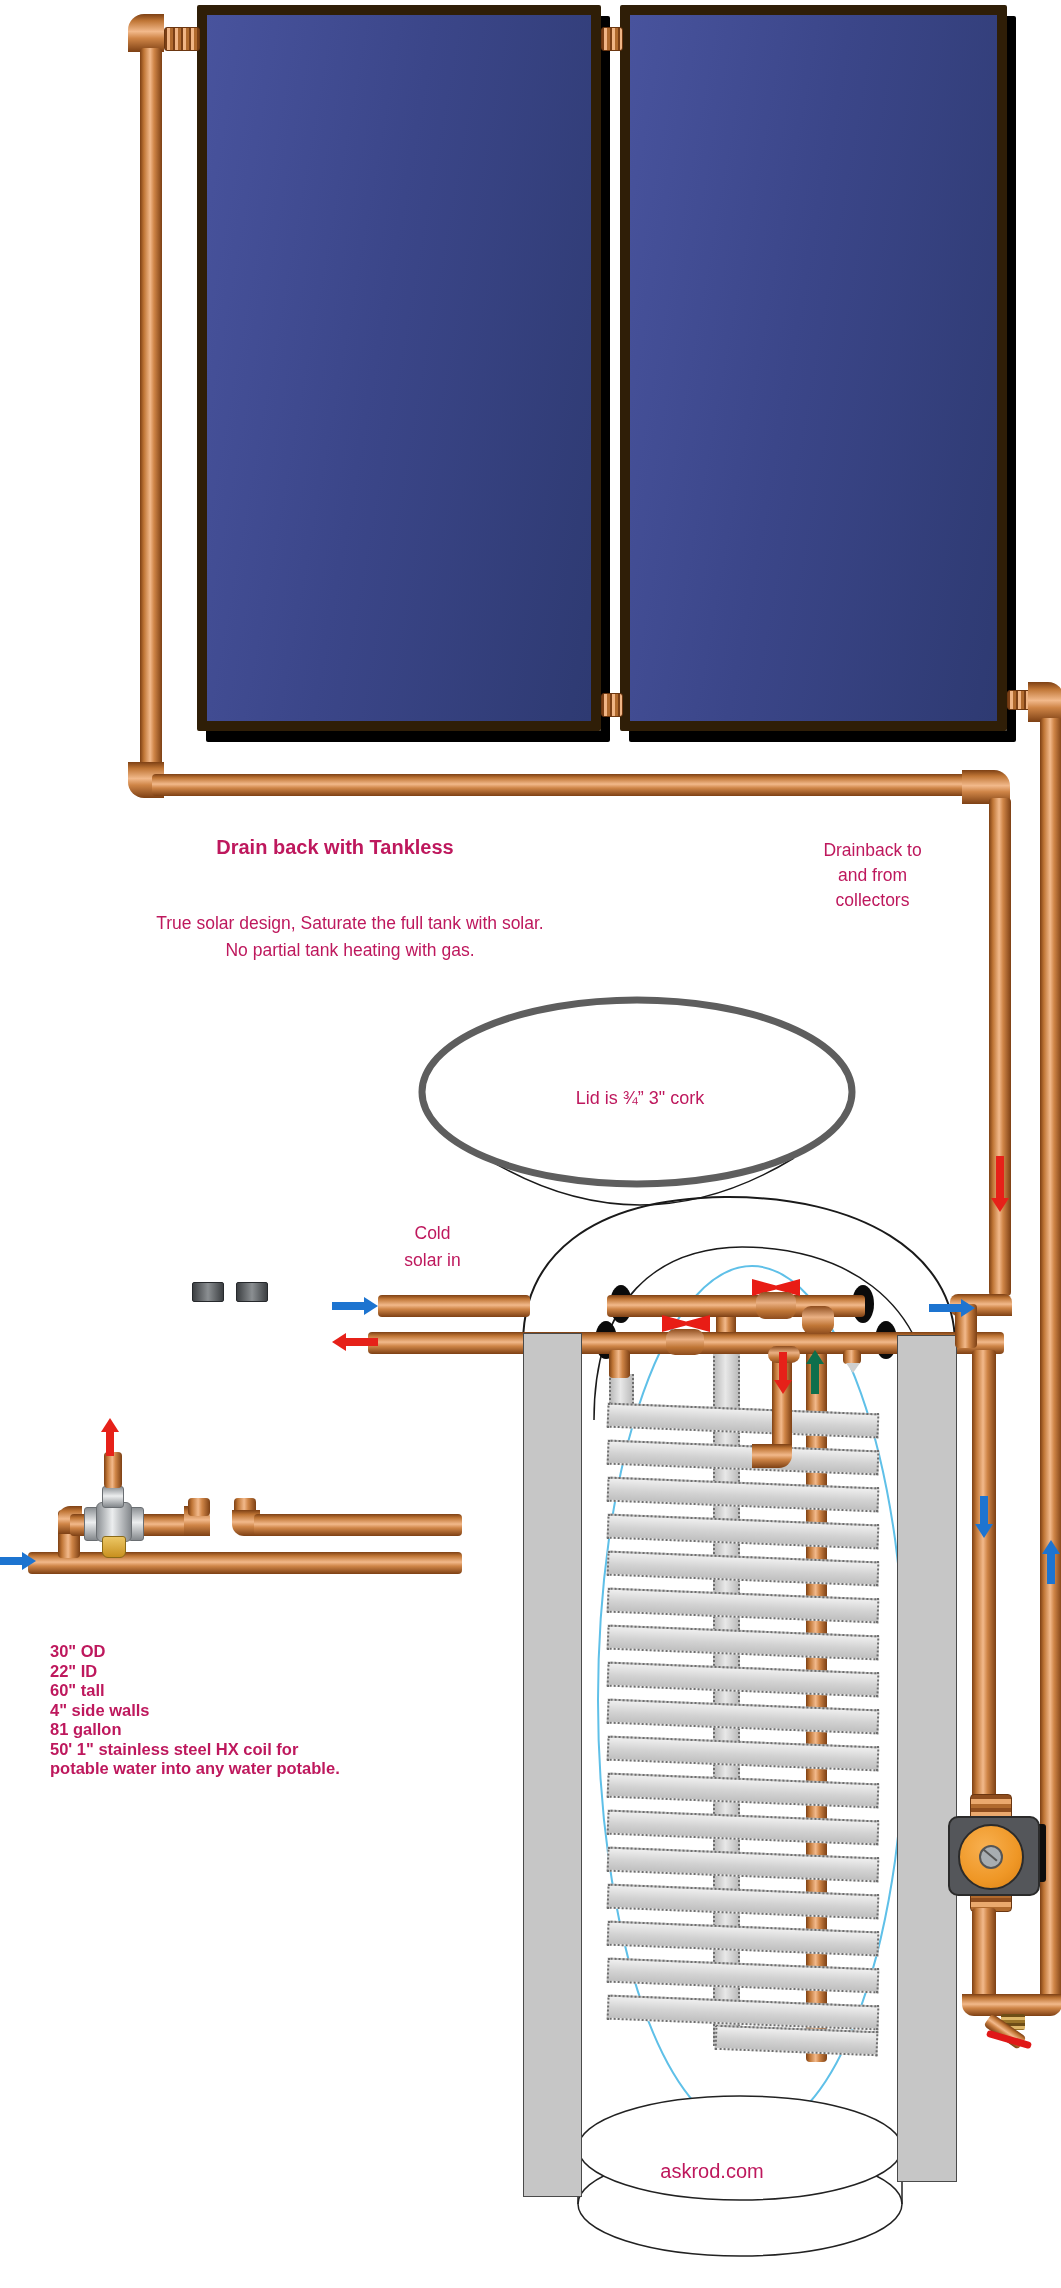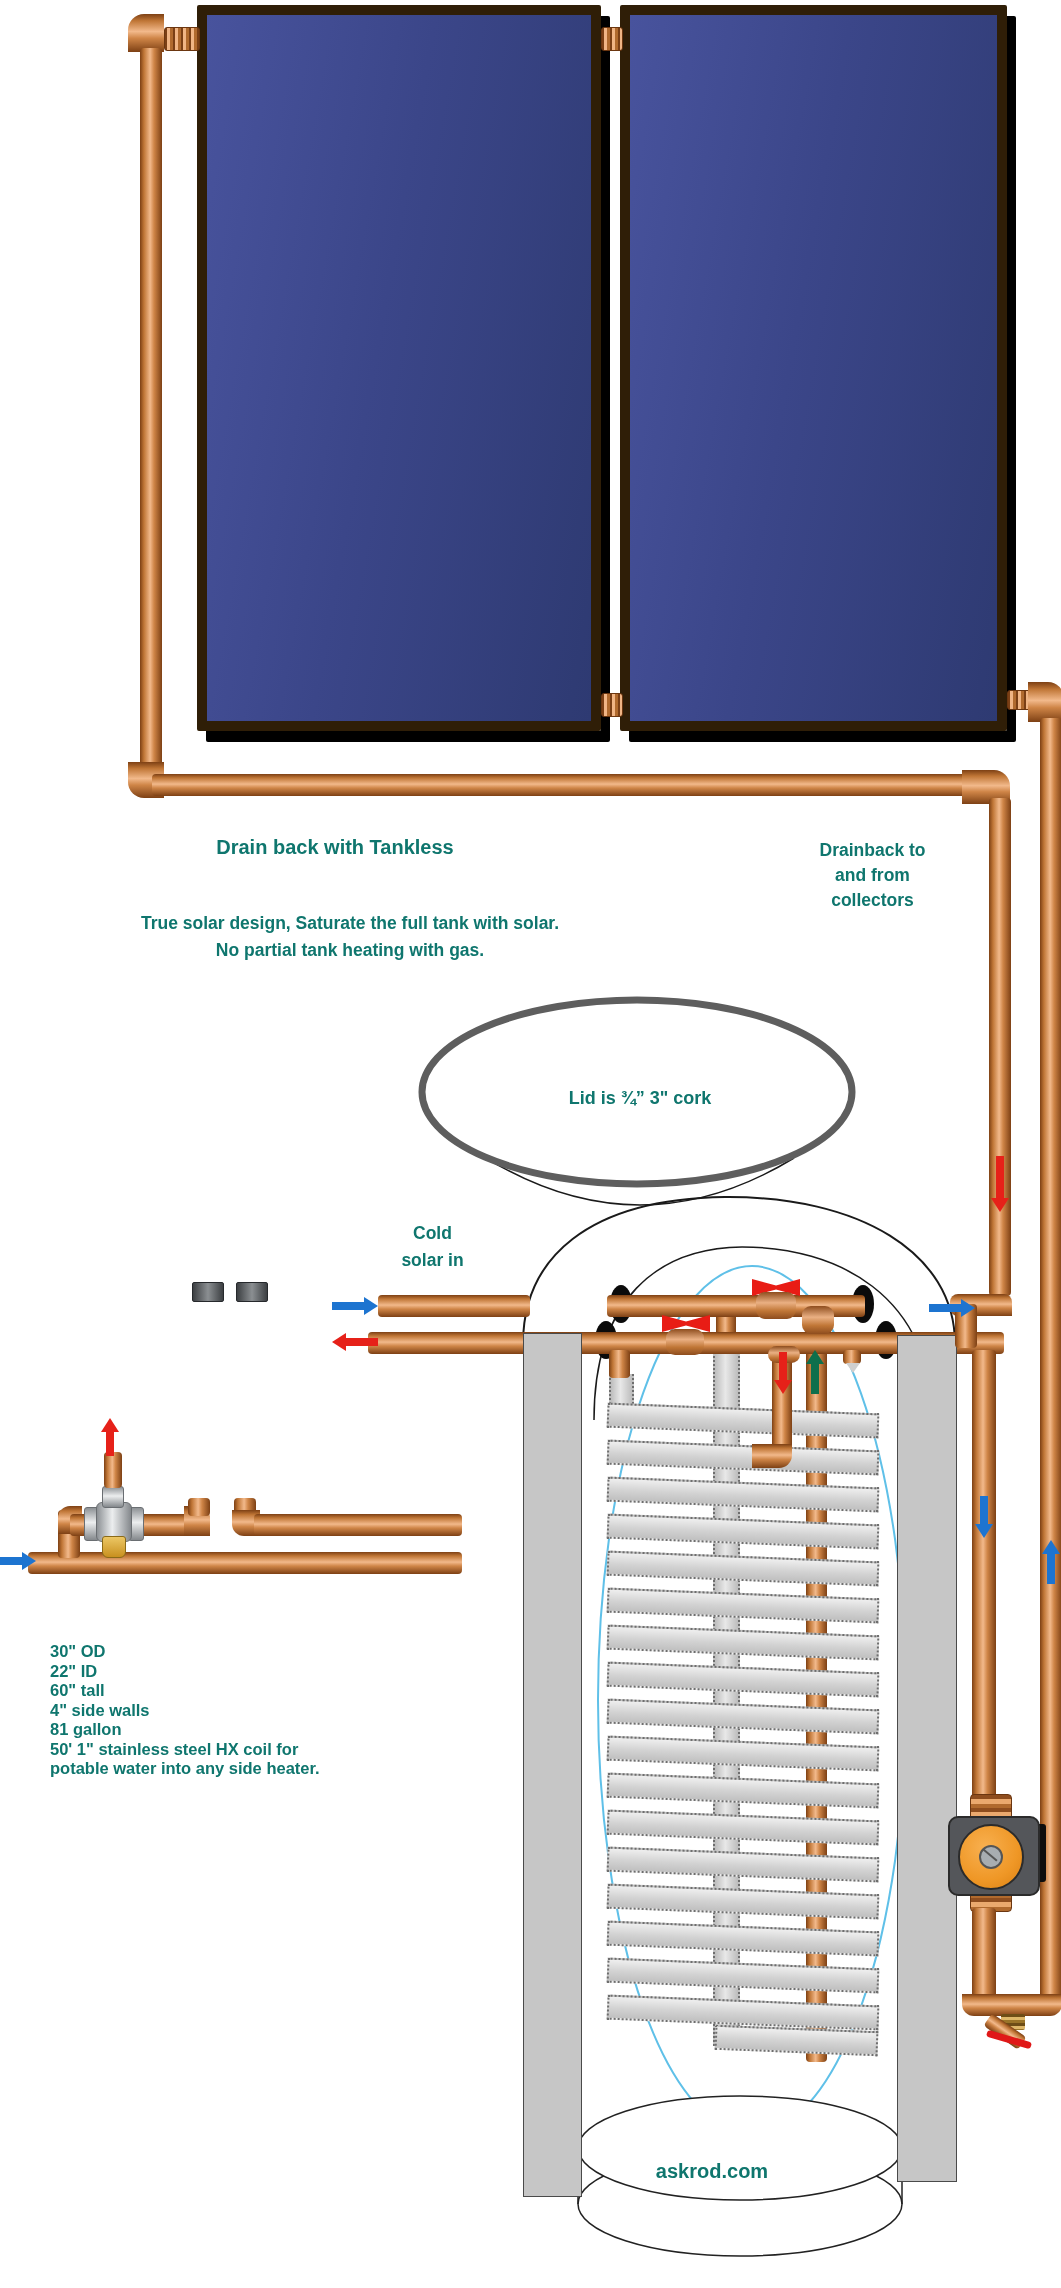--- a/index.html
+++ b/index.html
@@ -38,22 +38,22 @@
   .arrow.up .hd{top:0;left:0;border-left:9px solid transparent;border-right:9px solid transparent;border-bottom:14px solid var(--c);}
   .arrow.down .sh{left:5px;width:8px;top:0;bottom:13px;}
   .arrow.down .hd{bottom:0;left:0;border-left:9px solid transparent;border-right:9px solid transparent;border-top:14px solid var(--c);}
   
   #heater{background:linear-gradient(90deg,#74777a,#b8bbbe 22%,#d8dadc 38%,#c2c5c7 58%,#989b9e 78%,#6b6e71);
           border:2px solid #55585b;border-radius:8px;box-shadow:7px 6px 10px rgba(0,0,0,.45);}
   .ribs{background:repeating-linear-gradient(180deg,rgba(255,255,255,.25) 0 2px,rgba(84,87,90,.55) 2px 4px,rgba(255,255,255,0) 4px 8px);border-radius:4px;}
   .chrome{background:linear-gradient(180deg,#8d9195,#eceeef 45%,#84888c);border:1px solid #6a6e72;border-radius:3px;}
   .chromeh{background:linear-gradient(90deg,#8d9195,#eceeef 45%,#84888c);border:1px solid #6a6e72;border-radius:3px;}
   
-  .txt{position:absolute;color:#0f766e;}
-  .ctr{text-align:center;font-weight:bold;}
+  .txt{position:absolute;color:#be185d;}
+  .ctr{text-align:center;}
 </style>
 </head>
 <body>
 
 <div id="canvas">
 
   <svg class="layer" width="1061" height="2288" viewBox="0 0 1061 2288">
     <ellipse cx="752" cy="1700" rx="154" ry="434" fill="none" stroke="#5fc0e8" stroke-width="2"></ellipse>
     <path d="M 523 1344 C 523 1258 588 1199 725 1197 C 858 1196 955 1252 955 1344" fill="none" stroke="#1a1a1a" stroke-width="2"></path>
     <path d="M 594 1420 C 594 1298 658 1248 742 1247 C 836 1247 932 1294 932 1420" fill="none" stroke="#1a1a1a" stroke-width="1.5"></path>
@@ -230,17 +230,17 @@
     <div>Cold</div>
     <div>solar in</div>
   </div>
   <div class="txt" style="left:50px;top:1642px;width:380px;font-size:16.5px;font-weight:bold;line-height:19.5px;">
     <div>30" OD</div>
     <div>22" ID</div>
     <div>60" tall</div>
     <div>4" side walls</div>
     <div>81 gallon</div>
     <div>50' 1" stainless steel HX coil for</div>
-    <div>potable water into any side heater.</div>
+    <div>potable water into any water potable.</div>
   </div>
   <div class="txt ctr" style="left:612px;top:2160px;width:200px;font-size:20px;">askrod.com</div>
 
 </div>
 
 </body></html>

